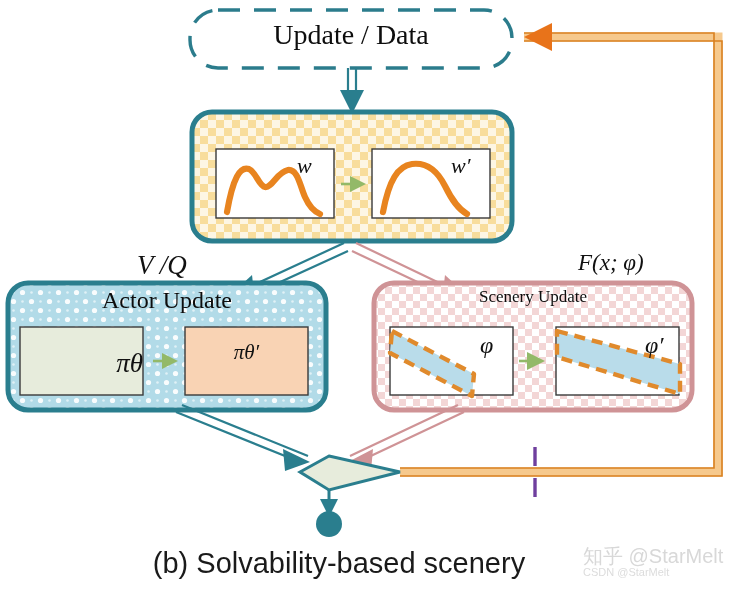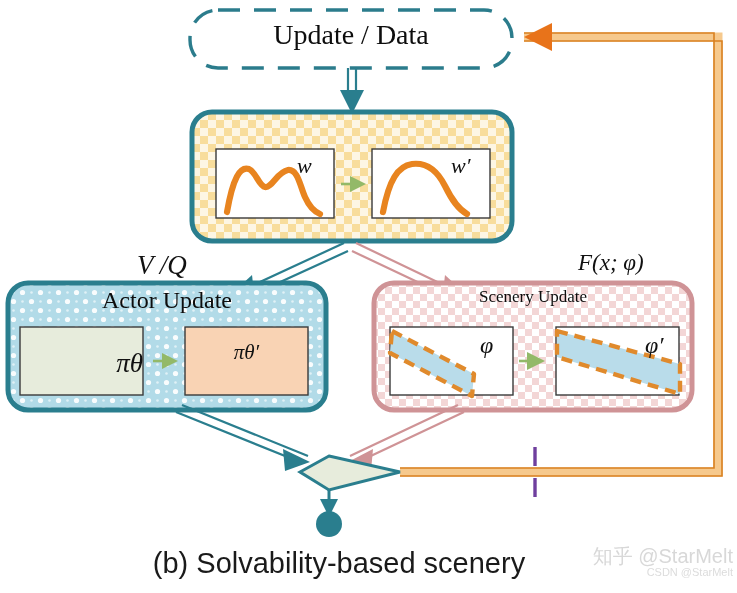--- a/index.html
+++ b/index.html
@@ -50,21 +50,21 @@
     position: absolute;
     font-family: "Liberation Sans", sans-serif;
     color: #1a1a1a;
     white-space: nowrap;
   }
   .watermark {
     position: absolute;
     font-family: "Liberation Sans", sans-serif;
     color: #d8d8d8;
     white-space: nowrap;
-    text-align: right;
+    text-align: left;
     line-height: 1.05;
   }
   .watermark .wm-sub {
     display: block;
     font-size: 11px;
     color: #dcdcdc;
   }
 </style>
 </head>
 <body>

